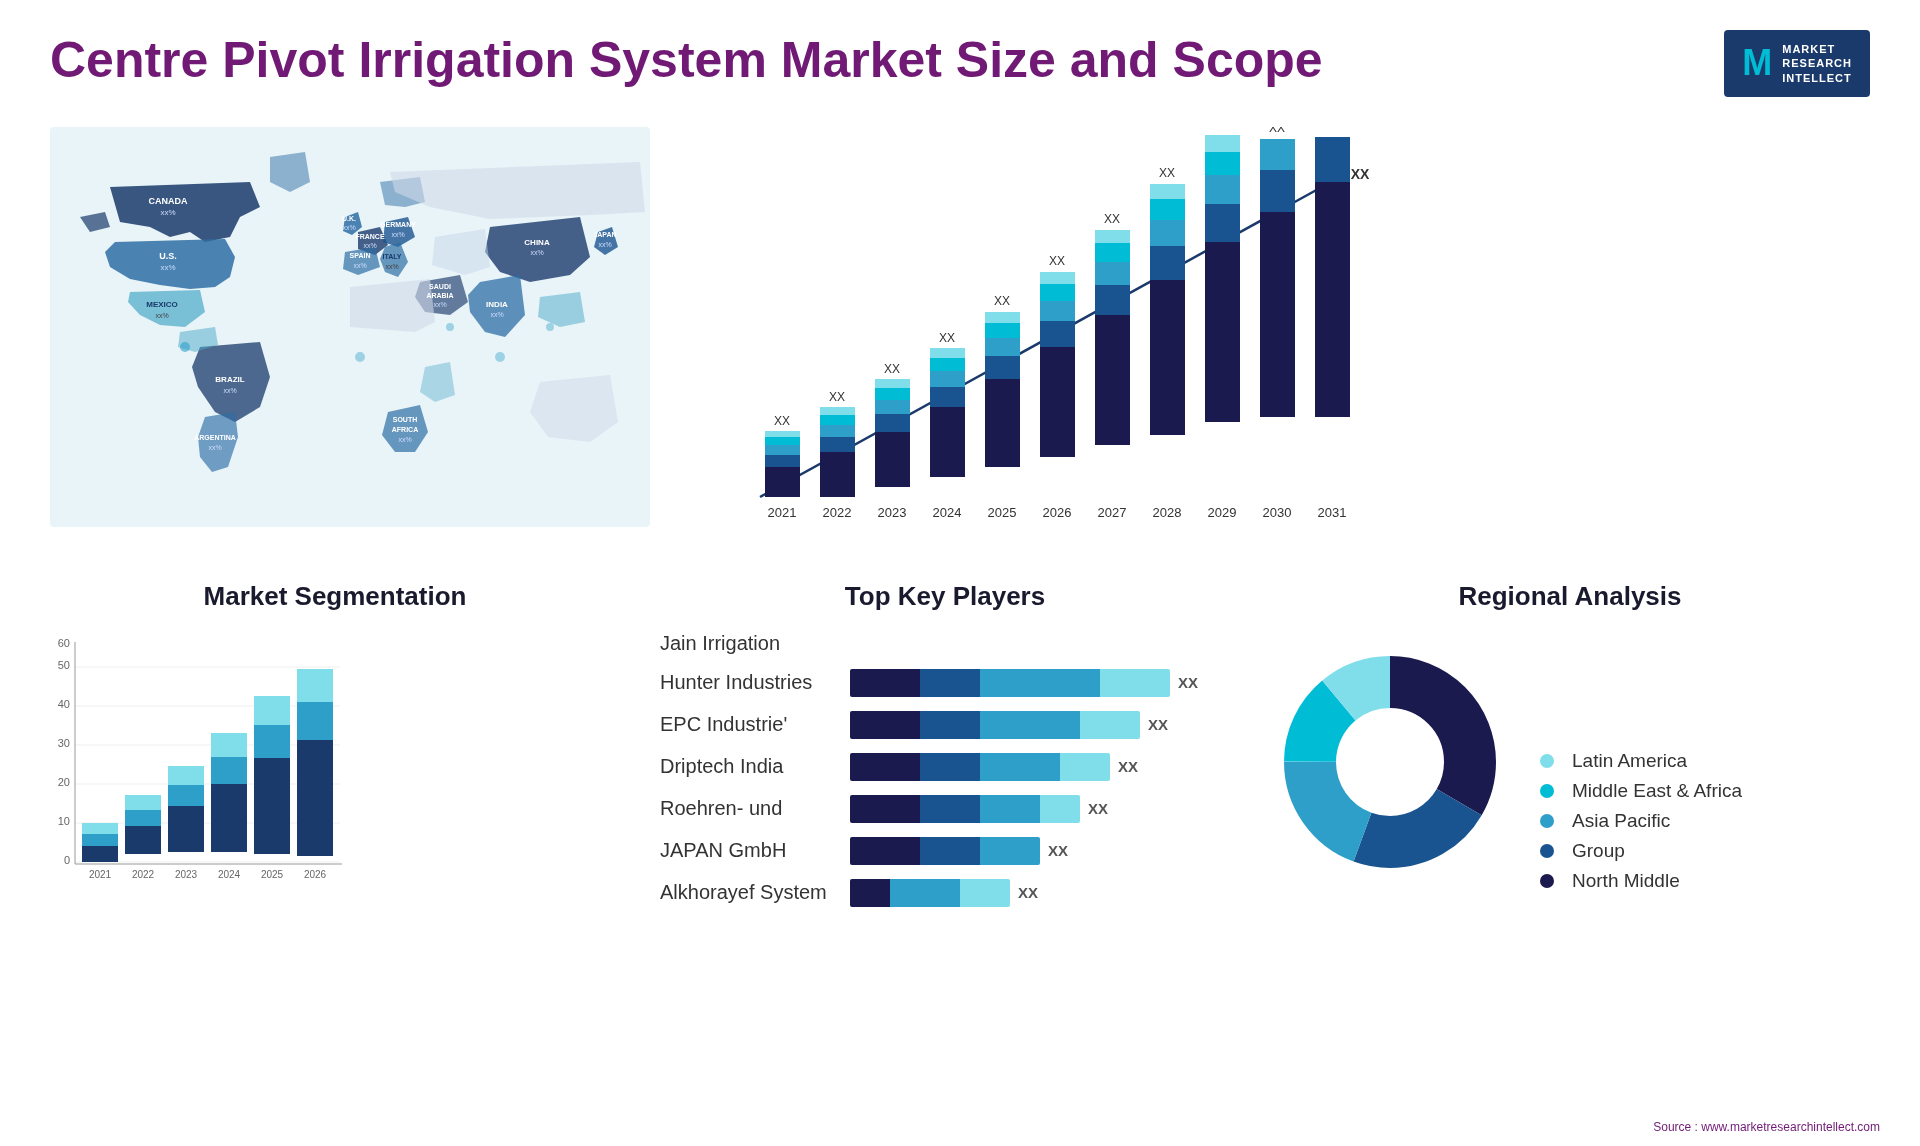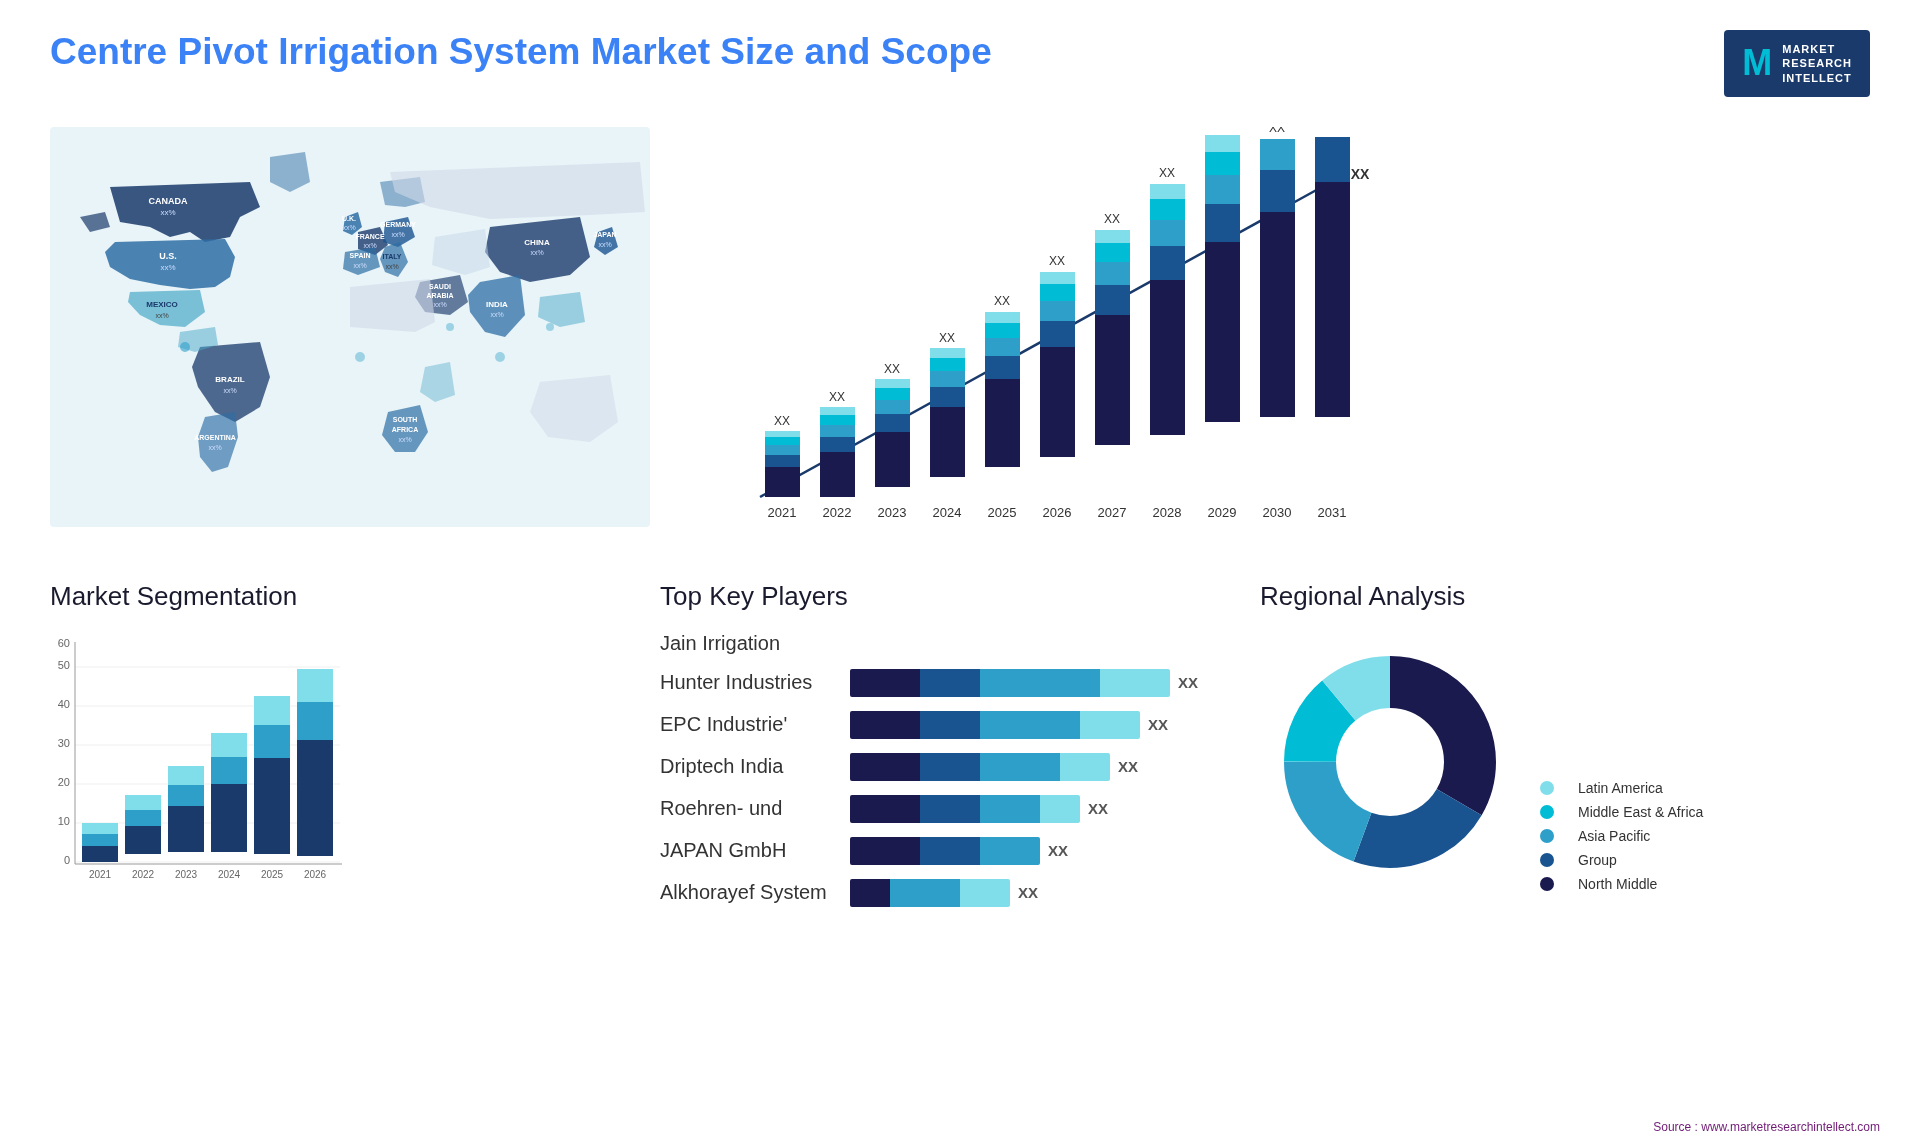--- a/index.html
+++ b/index.html
@@ -13,23 +13,23 @@
     }
 
     
     .header {
       display: flex;
       justify-content: space-between;
       align-items: flex-start;
       padding: 30px 50px 20px 50px;
     }
     .page-title {
-      font-size: 37px;
+      font-size: 50px;
       font-weight: 600;
-      color: #3b82f6;
+      color: #701a75;
       line-height: 1.2;
     }
     .logo-area {
       display: flex;
       flex-direction: column;
       align-items: center;
     }
     .logo-box {
       background: #1a3a6b;
       color: white;
@@ -69,23 +69,24 @@
     }
 
     .bottom-row {
       display: grid;
       grid-template-columns: 620px 600px 1fr;
       padding: 0 20px;
     }
 
     .section-title {
       font-size: 26px;
-      font-weight: 400;
+      font-weight: 700;
       color: #1a1a2e;
       margin-bottom: 20px;
+      text-align: center;
     }
 
     
     .world-map-container {
       width: 580px;
       height: 420px;
       position: relative;
     }
 
     
@@ -154,22 +155,22 @@
       display: flex;
       flex-direction: column;
       gap: 8px;
       margin-top: 10px;
       align-self: flex-end;
       margin-right: 20px;
     }
     .pie-legend-row {
       display: flex;
       align-items: center;
-      gap: 24px;
-      font-size: 14px;
+      gap: 18px;
+      font-size: 19px;
       color: #333;
     }
     .pie-legend-dot {
       width: 14px;
       height: 14px;
       border-radius: 50%;
       flex-shrink: 0;
     }
     .regional-inner {
       display: flex;

